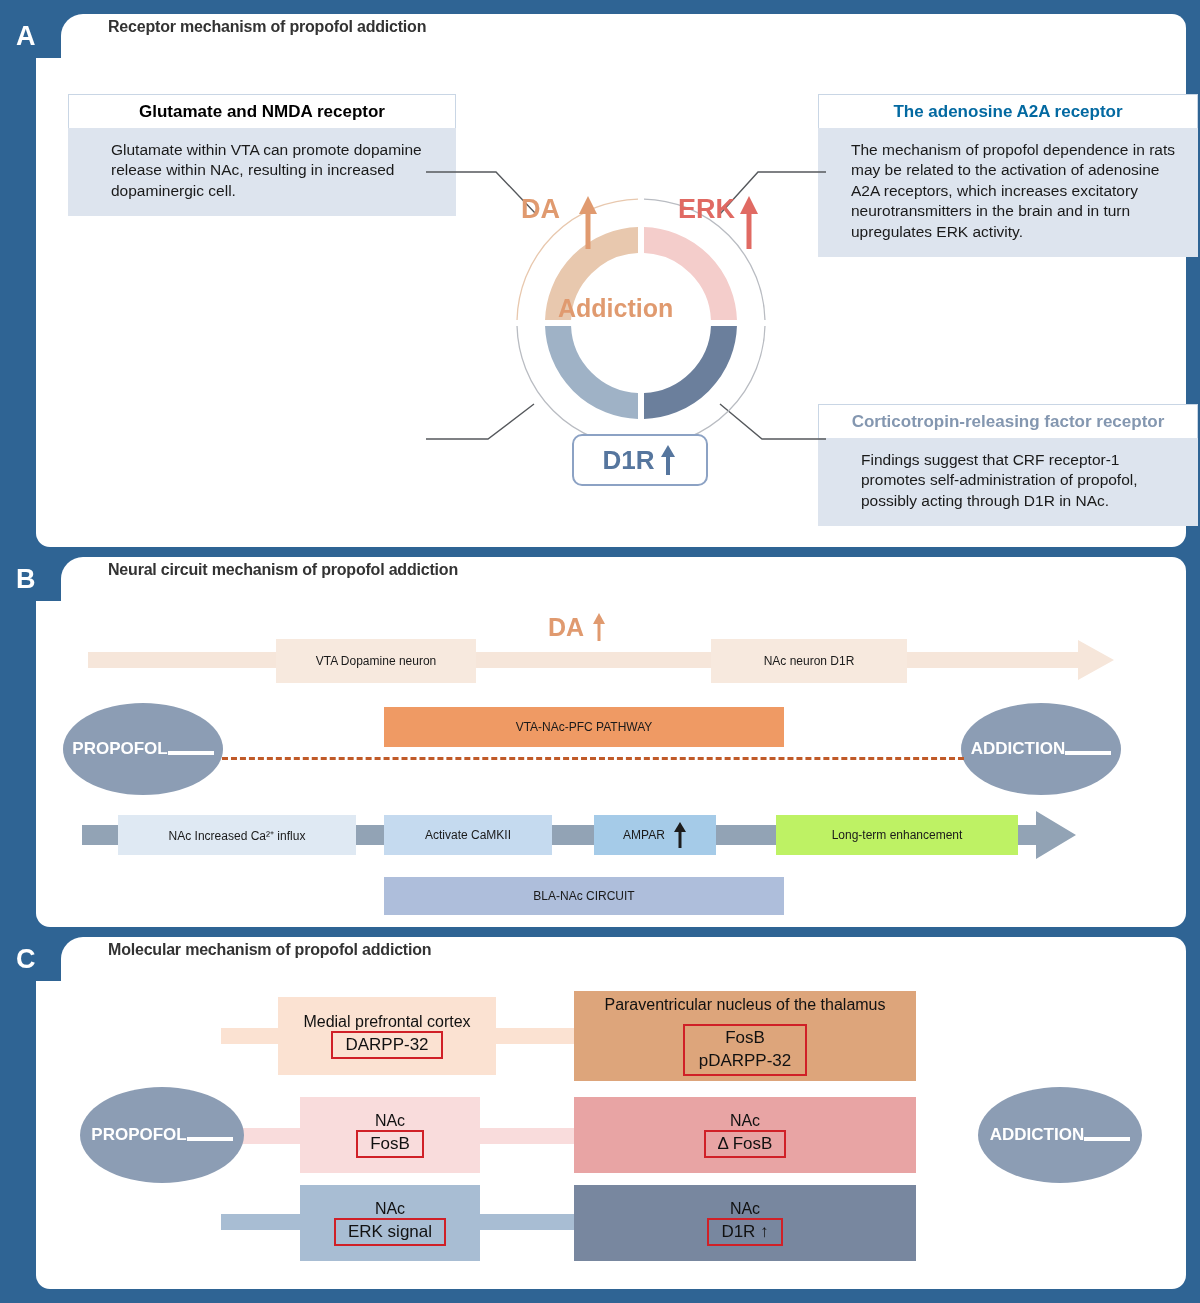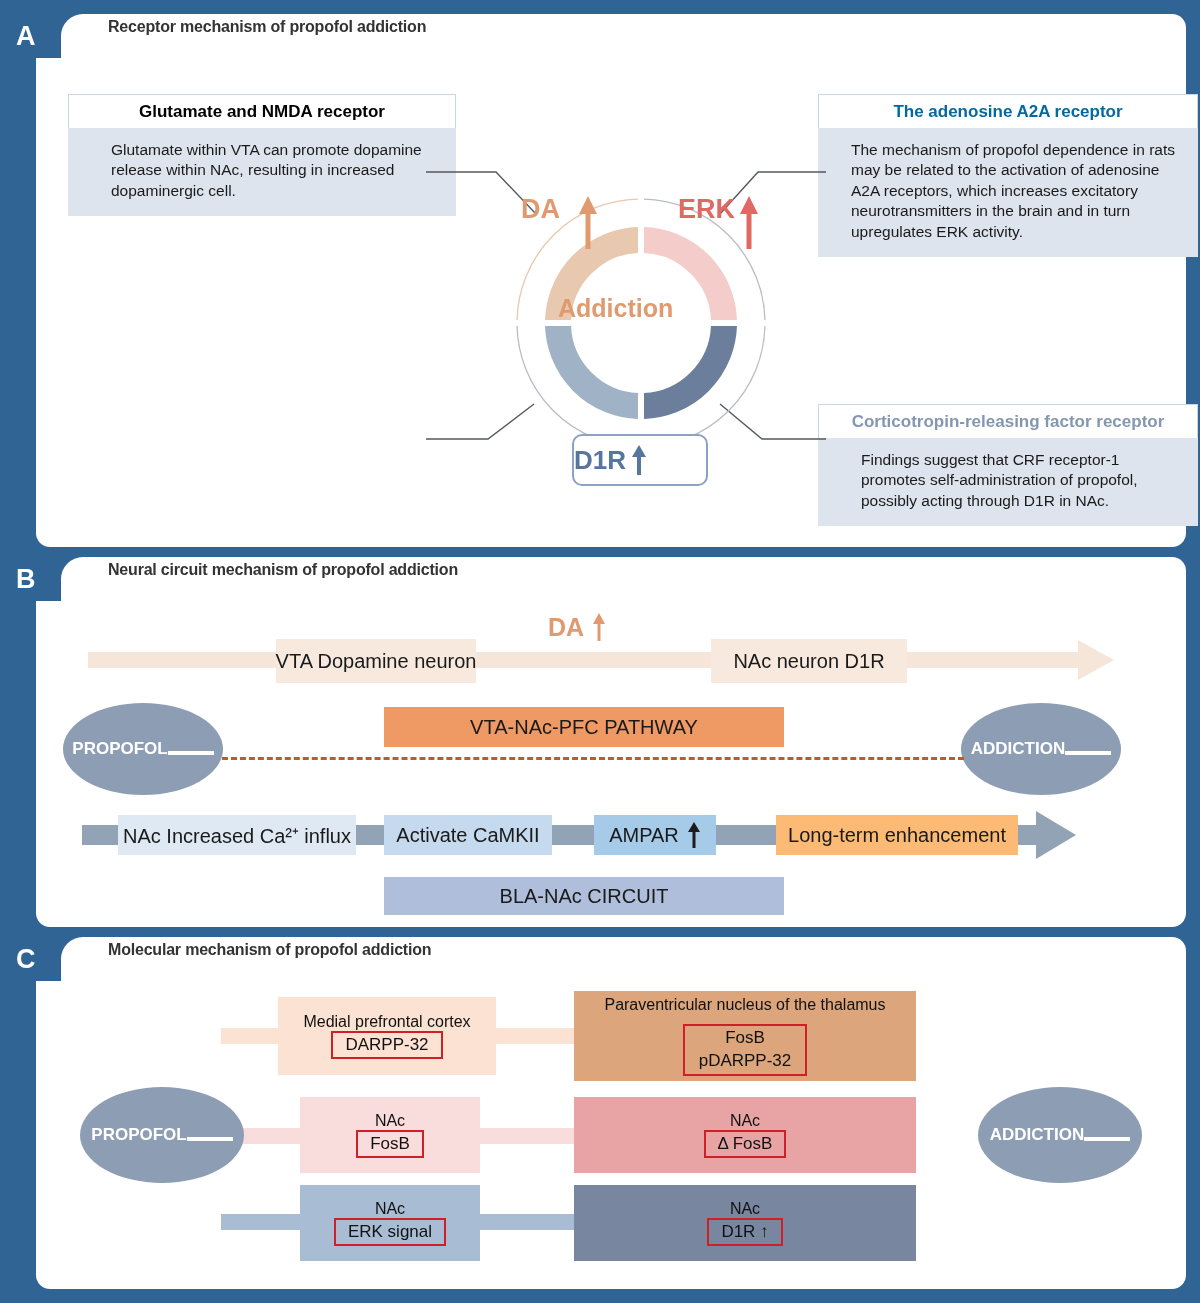--- a/index.html
+++ b/index.html
@@ -96,30 +96,30 @@
     white-space: nowrap;
   }
   #lbl-da   { left: 55px;  top: 50px;  color: #e09a6f; }
   #lbl-erk  { left: 212px; top: 50px;  color: #e06a63; }
   #lbl-addiction { left: 92px; top: 150px; color: #e09a6f; font-size: 25px; }
   #d1r-box {
     position: absolute; left: 106px; top: 290px;
     width: 136px; height: 52px;
     border: 2.5px solid #8ca2c4; border-radius: 10px;
     background: #ffffff;
-    display: flex; align-items: center; justify-content: flex-start;
+    display: flex; align-items: center; justify-content: center;
     gap: 3px;
     color: #56769e; font-size: 26px; font-weight: bold;
   }
 
   
   .bar {
     position: absolute;
     display: flex; align-items: center; justify-content: center;
-    font-size: 20px; color: #1a1a1a;
+    font-size: 12px; color: #1a1a1a;
     white-space: nowrap;
   }
   .ellipse {
     position: absolute;
     border-radius: 50%;
     background: #8c9db4;
     display: flex; flex-direction: row;
     align-items: center; justify-content: center;
     color: #ffffff; font-weight: bold;
   }
@@ -280,21 +280,21 @@
     <div class="bar" style="left:348px;top:258px;width:168px;height:40px;background:#c5daef">
       <span>Activate CaMKII</span>
     </div>
     <div class="bar" style="left:558px;top:258px;width:122px;height:40px;background:#a5cbe8;gap:8px">
       <span>AMPAR</span>
       <svg width="14" height="28">
         <line x1="7" y1="27" x2="7" y2="8" stroke="#1c1c1c" stroke-width="3"></line>
         <polygon points="7,1 1,11 13,11" fill="#1c1c1c"></polygon>
       </svg>
     </div>
-    <div class="bar" style="left:740px;top:258px;width:242px;height:40px;background:#fdba74">
+    <div class="bar" style="left:740px;top:258px;width:242px;height:40px;background:#bef264">
       <span>Long-term enhancement</span>
     </div>
 
     <div class="bar" style="left:348px;top:320px;width:400px;height:38px;background:#aebedb">
       <span>BLA-NAc CIRCUIT</span>
     </div>
   </div>
 
   <div class="panel" id="panel-c">
     <div class="panel-tab">

